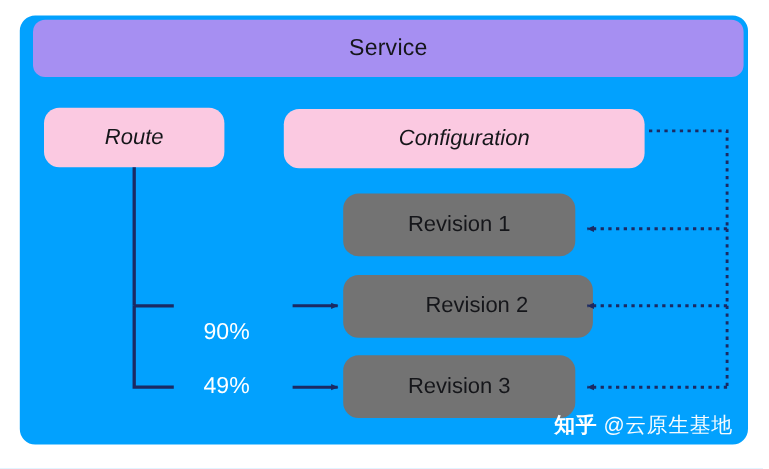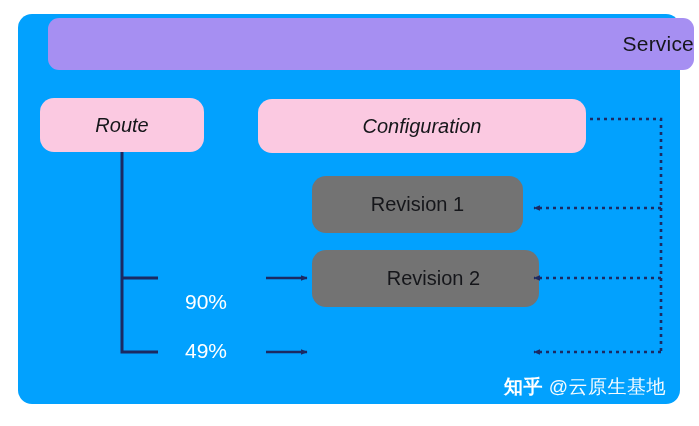--- a/index.html
+++ b/index.html
@@ -36,22 +36,21 @@
   .service-header {
     position: absolute;
     left: 12px;
     top: 4px;
     width: 646px;
     height: 52px;
     background: #a68ff2;
     border-radius: 11px;
     display: flex;
     align-items: center;
-    justify-content: flex-end;
-    margin-left: 18px;
+    justify-content: center;
   }
   .service-header-label {
     color: #15161a;
     font-size: 21px;
     letter-spacing: 0.2px;
   }
 
   
   .box-light {
     position: absolute;
@@ -149,20 +148,23 @@
     </div>
 
     <div class="box-revision rev-1">
       <span>Revision 1</span>
     </div>
 
     <div class="box-revision rev-2">
       <span>Revision 2</span>
     </div>
 
+    <div class="box-revision rev-3">
+      <span>Revision 3</span>
+    </div>
 
     <div class="pct-label pct-90">90%</div>
 
     <div class="pct-label pct-10">49%</div>
 
     <svg class="connectors" viewBox="0 0 662 390">
       <defs>
         <marker id="arrow-solid" markerWidth="7" markerHeight="7" refX="6" refY="3.2" orient="auto" markerUnits="userSpaceOnUse">
           <path d="M0,0.4 L6.6,3.2 L0,6 z" fill="#1b2a63"></path>
         </marker>

